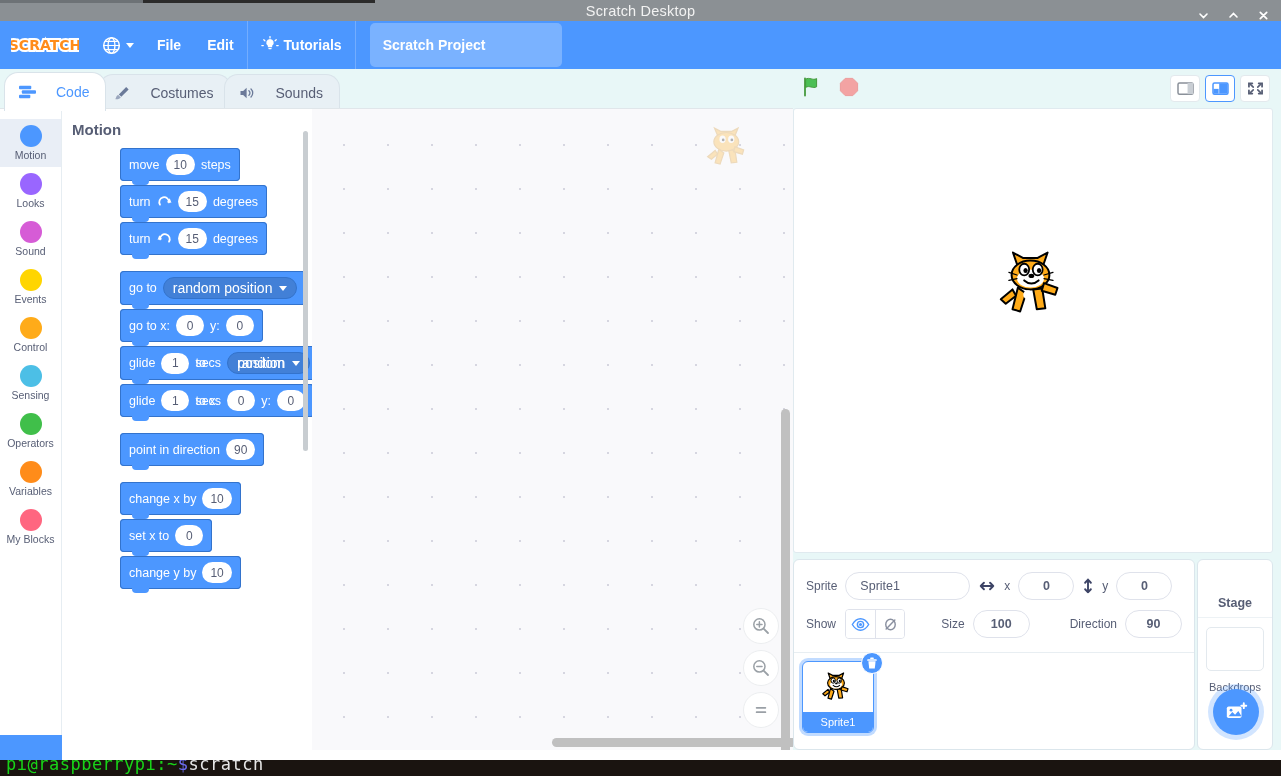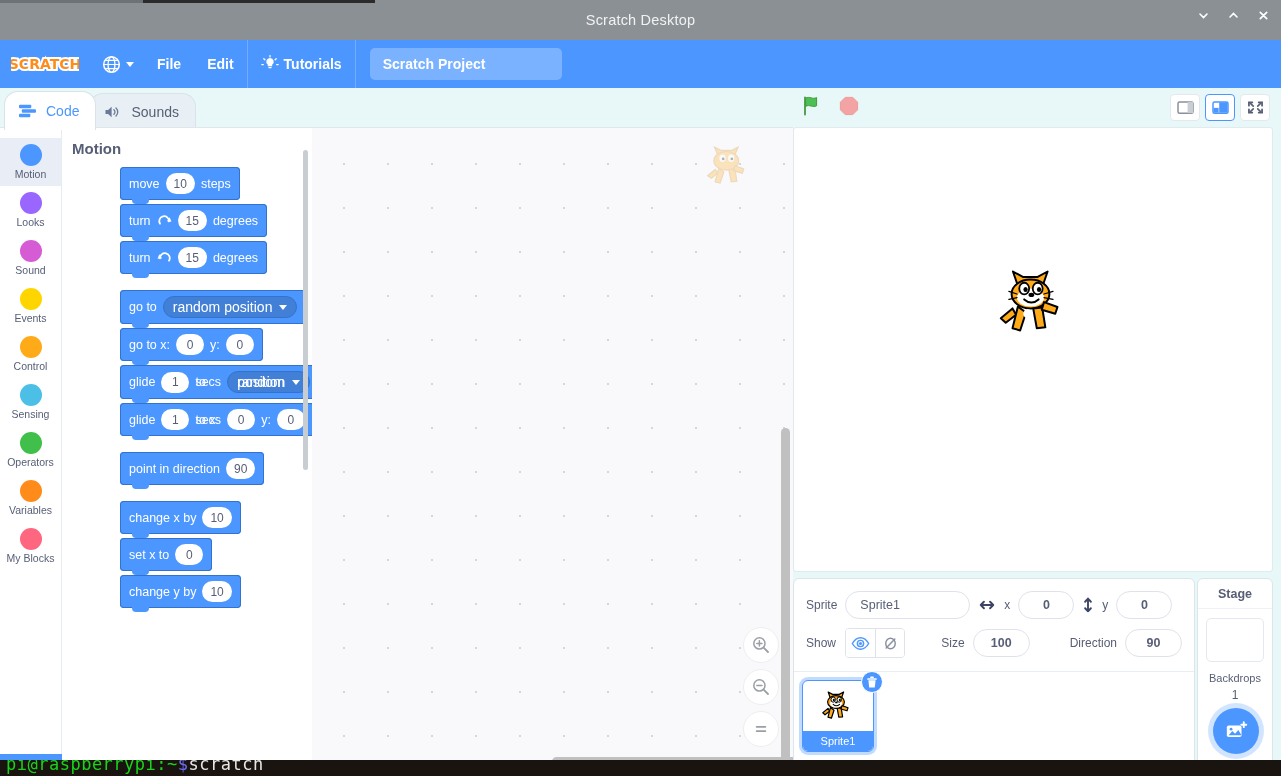--- a/index.html
+++ b/index.html
@@ -22,21 +22,21 @@
   }
   .term-line .path { color: #6c6cf0; }
   .term-line .cmd  { color: #e6e6e6; }
 
   
   .window {
     position: absolute; left: 0; top: 0; width: 1281px; height: 760px;
     background: #fff; overflow: hidden;
   }
   .titlebar {
-    position: relative; height: 40px; background: #8b9094;
+    position: relative; height: 21px; background: #8b9094;
     display: flex; align-items: center; justify-content: center;
   }
   .titlebar-fakeleft {
     position: absolute; left: 0; top: 0; width: 143px; height: 3px;
     background: #6d7276;
   }
   .titlebar-fakeleft2 {
     position: absolute; left: 143px; top: 0; width: 232px; height: 3px;
     background: #2b2b2b;
   }
@@ -66,36 +66,36 @@
     height: 48px; display: flex; align-items: center; gap: 5px;
     padding: 0 13px; color: #fff; font-size: 14px; font-weight: bold;
     cursor: pointer;
   }
   .menu-item.lang { padding: 0 10px; }
   .sep { width: 1px; height: 48px; background: rgba(255,255,255,.22); }
   .globe { width: 19px; height: 19px; }
   .caret-dn { width: 0; height: 0; border-left: 4.5px solid transparent;
     border-right: 4.5px solid transparent; border-top: 5.5px solid #fff; }
   .proj-name {
-    margin-left: 14px; width: 192px; height: 32px; border-radius: 5px;
+    margin-left: 14px; width: 192px; height: 44px; border-radius: 5px;
     background: rgba(255,255,255,.26); display: flex; align-items: center;
     padding: 0 13px; color: #fff; font-size: 14px; font-weight: bold; text-align: center;
   }
 
   
   .body-wrap { position: relative; height: 681px; background: #e8f7f7; }
 
   
   .tabbar {
     position: absolute; left: 0; top: 0; width: 312px; height: 42px;
     display: flex; align-items: flex-end; padding-left: 4px;
   }
   .tab {
     height: 37px; border-radius: 14px 14px 0 0; display: flex;
-    align-items: center; gap: 10px; padding: 0 16px 0 14px;
+    align-items: center; gap: 20px; padding: 0 16px 0 14px;
     font-size: 14px; color: #575e75; background: #e8f0f5;
     border: 1px solid #d9e3ea; border-bottom: none; cursor: pointer;
     margin-right: -7px;
   }
   .tab.active { background: #fff; color: #4c97ff; z-index: 3; height: 39px; }
   .tab svg { display: block; }
 
   
   .leftcol {
     position: absolute; left: 0; top: 39px; width: 312px; bottom: 0;
@@ -248,20 +248,21 @@
   }
 
   .stagesel {
     position: absolute; right: 8px; top: 451px; width: 76px; bottom: 0;
     background: #fff; border-radius: 6px; border: 1px solid #dbe6ec;
   }
   .stagesel-head {
     height: 30px; display: flex; align-items: center; justify-content: center;
     font-size: 12.5px; color: #575e75; font-weight: bold;
     border-bottom: 1px solid #edf2f5;
+    margin-top: 28px;
   }
   .backdrop-thumb {
     margin: 9px auto 0; width: 58px; height: 44px; background: #fff;
     border: 1px solid #e3e9ee; border-radius: 5px;
   }
   .bd-label { text-align: center; font-size: 11px; color: #575e75; margin-top: 10px; }
   .bd-count { text-align: center; font-size: 12px; color: #575e75; margin-top: 4px; }
   .fab-backdrop { left: 15px; bottom: 14px; }
 
   
@@ -352,20 +353,27 @@
     <div class="body-wrap">
 
       <div class="tabbar">
         <div class="tab active">
           <svg width="17" height="14" viewBox="0 0 18 14">
             <rect x="0" y="0.5" width="13" height="3.6" rx="1" fill="#4c97ff"></rect>
             <rect x="3" y="5.2" width="15" height="3.6" rx="1" fill="#4c97ff"></rect>
             <rect x="0" y="9.9" width="12" height="3.6" rx="1" fill="#4c97ff"></rect>
           </svg>
           <span>Code</span>
+        </div>
+        <div class="tab">
+          <svg width="16" height="14" viewBox="0 0 18 16">
+            <path d="M13.8 1.2 L16.6 4 L8.2 12.4 L5.4 9.6 Z" fill="#6b7a99"></path>
+            <path d="M4.8 10.2 L7.6 13 C6.4 14.8 3.2 15.4 1.2 14.8 C2.6 13.8 2 11 4.8 10.2 Z" fill="#9aa6bd"></path>
+          </svg>
+          <span>Costumes</span>
         </div>
         <div class="tab">
           <svg width="17" height="14" viewBox="0 0 18 16">
             <path d="M1 5.6 h3 L8 2 v12 L4 10.4 H1 Z" fill="#6b7a99"></path>
             <path d="M10.6 5.4a3.4 3.4 0 0 1 0 5.2M13 3.4a6.4 6.4 0 0 1 0 9.2" stroke="#6b7a99" stroke-width="1.5" fill="none" stroke-linecap="round"></path>
           </svg>
           <span>Sounds</span>
         </div>
       </div>
 

